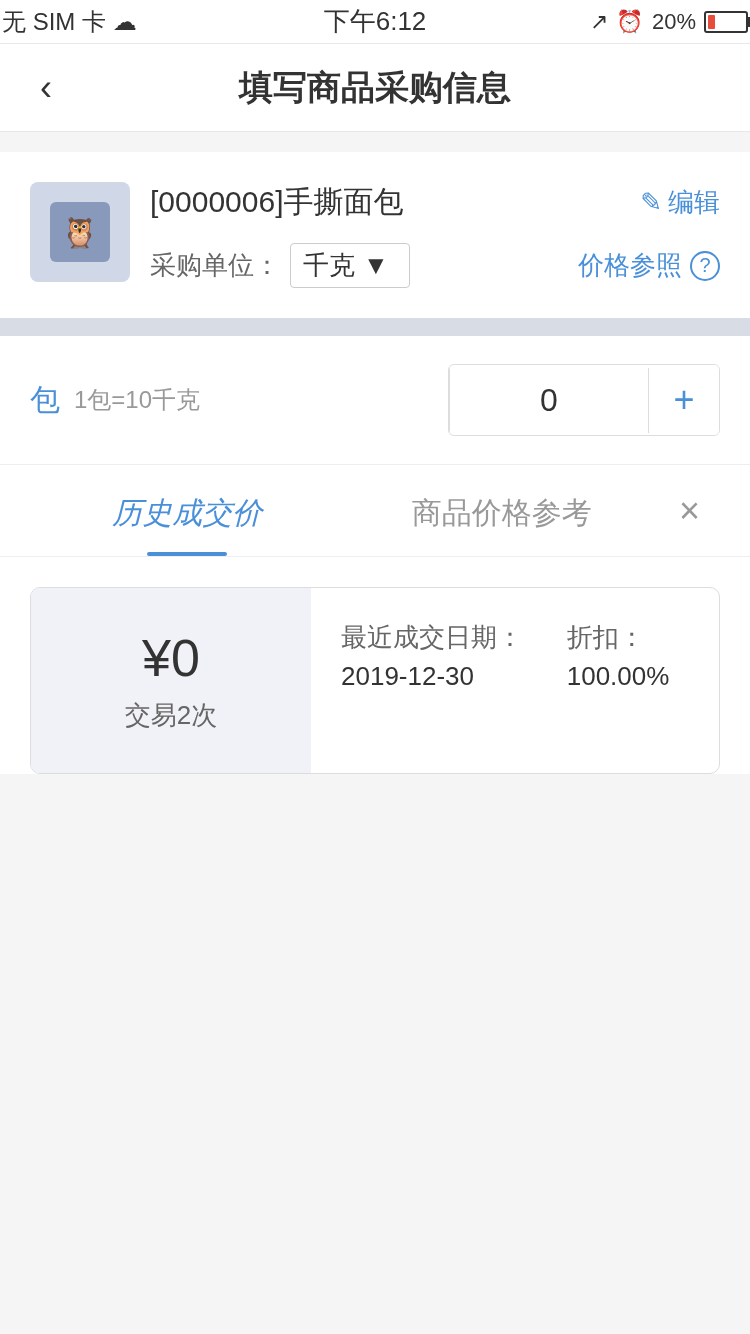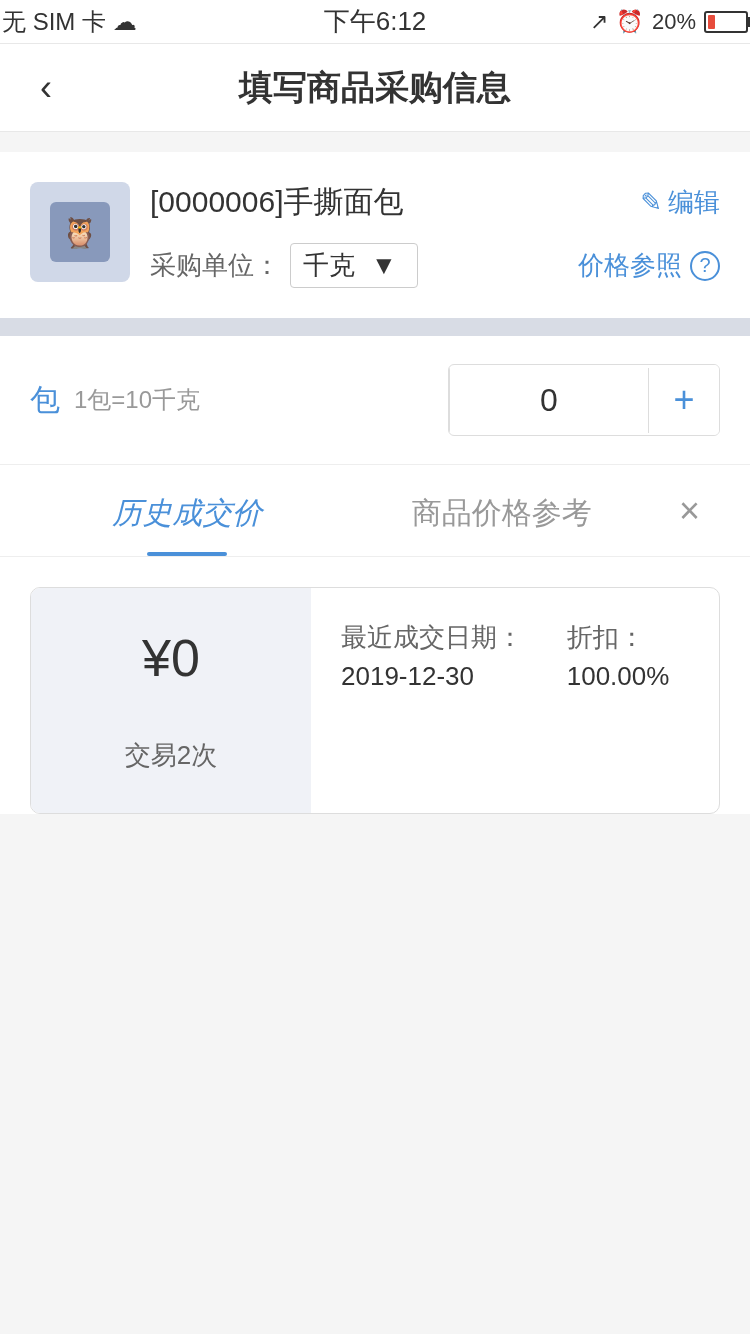--- a/index.html
+++ b/index.html
@@ -170,21 +170,21 @@
     .unit-select {
       border: 1px solid #ccc;
       border-radius: 4px;
       padding: 4px 20px 4px 12px;
       font-size: 26px;
       color: #333;
       background: #fff;
       position: relative;
       display: inline-flex;
       align-items: center;
-      gap: 16px;
+      gap: 8px;
     }
     .price-ref {
       font-size: 26px;
       color: #4a90d9;
       display: flex;
       align-items: center;
       gap: 8px;
       cursor: pointer;
     }
     .price-ref-circle {
@@ -320,21 +320,20 @@
     }
     .history-price {
       font-size: 52px;
       color: #333;
       font-weight: 400;
       margin-bottom: 10px;
     }
     .history-trades {
       font-size: 26px;
       color: #666;
-      margin-top: 40px;
     }
     .history-right {
       flex: 1;
       padding: 30px 30px;
       display: flex;
       flex-direction: row;
       justify-content: center;
       gap: 16px;
     }
     .history-detail-row {

